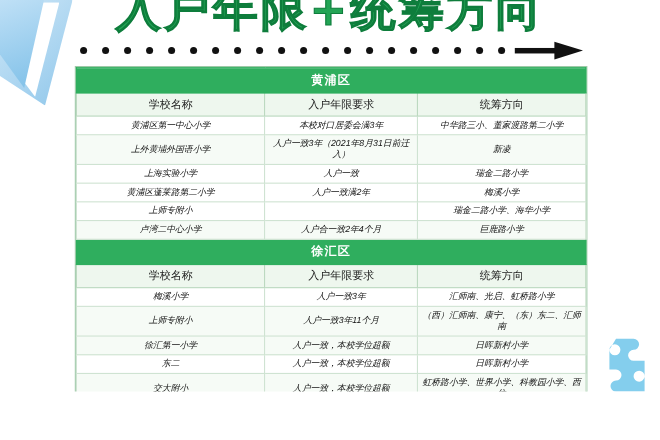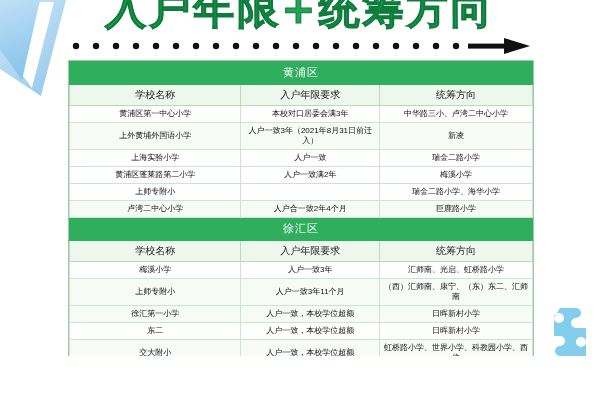--- a/index.html
+++ b/index.html
@@ -110,21 +110,21 @@
     width: 100%;
     table-layout: fixed;
   }
   col.c1 { width: 37%; }
   col.c2 { width: 30%; }
   col.c3 { width: 33%; }
 
   .district td {
     background: #2fae5e;
     color: #ffffff;
-    font-weight: normal;
+    font-weight: bold;
     font-size: 11px;
     text-align: center;
     padding: 3px 0 4px 0;
     letter-spacing: 1px;
     border: 1px solid #2fae5e;
   }
   .head td {
     background: #eef7ee;
     color: #1b1b1b;
     font-size: 10px;
@@ -133,20 +133,21 @@
     border: 1px solid #bcd9c0;
   }
   td.cell {
     font-size: 8px;
     color: #111111;
     text-align: center;
     padding: 3px 2px;
     border: 1px solid #cfe3d2;
     line-height: 1.25;
     word-break: break-all;
+    font-style: italic;
   }
   tr.alt td.cell {
     background: #f6fbf6;
   }
 </style>
 </head>
 <body>
 
 <div id="page">
 
@@ -201,21 +202,21 @@
             <td colspan="3">黄浦区</td>
           </tr>
           <tr class="head">
             <td>学校名称</td>
             <td>入户年限要求</td>
             <td>统筹方向</td>
           </tr>
           <tr>
             <td class="cell">黄浦区第一中心小学</td>
             <td class="cell">本校对口居委会满3年</td>
-            <td class="cell">中华路三小、卢湾二中心小学</td>
+            <td class="cell">中华路三小、董家渡路第二小学</td>
           </tr>
           <tr class="alt">
             <td class="cell">上外黄埔外国语小学</td>
             <td class="cell">人户一致3年（2021年8月31日前迁入）</td>
             <td class="cell">新凌</td>
           </tr>
           <tr>
             <td class="cell">上海实验小学</td>
             <td class="cell">人户一致</td>
             <td class="cell">瑞金二路小学</td>

